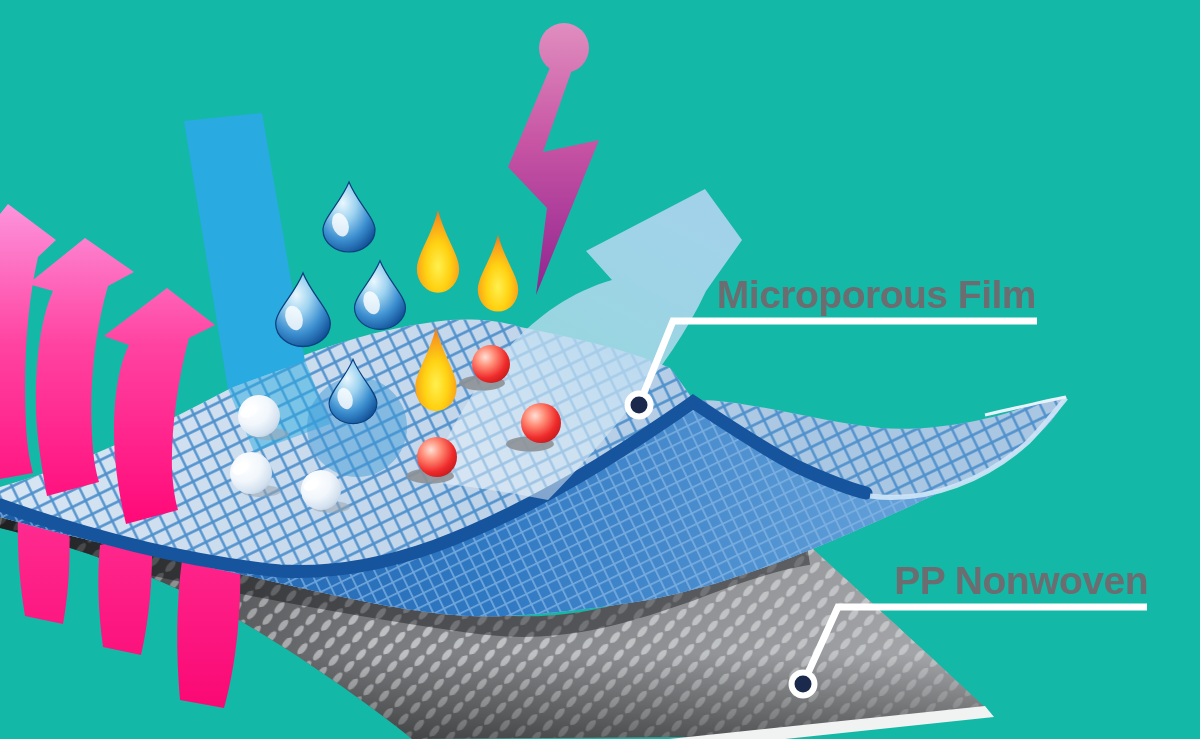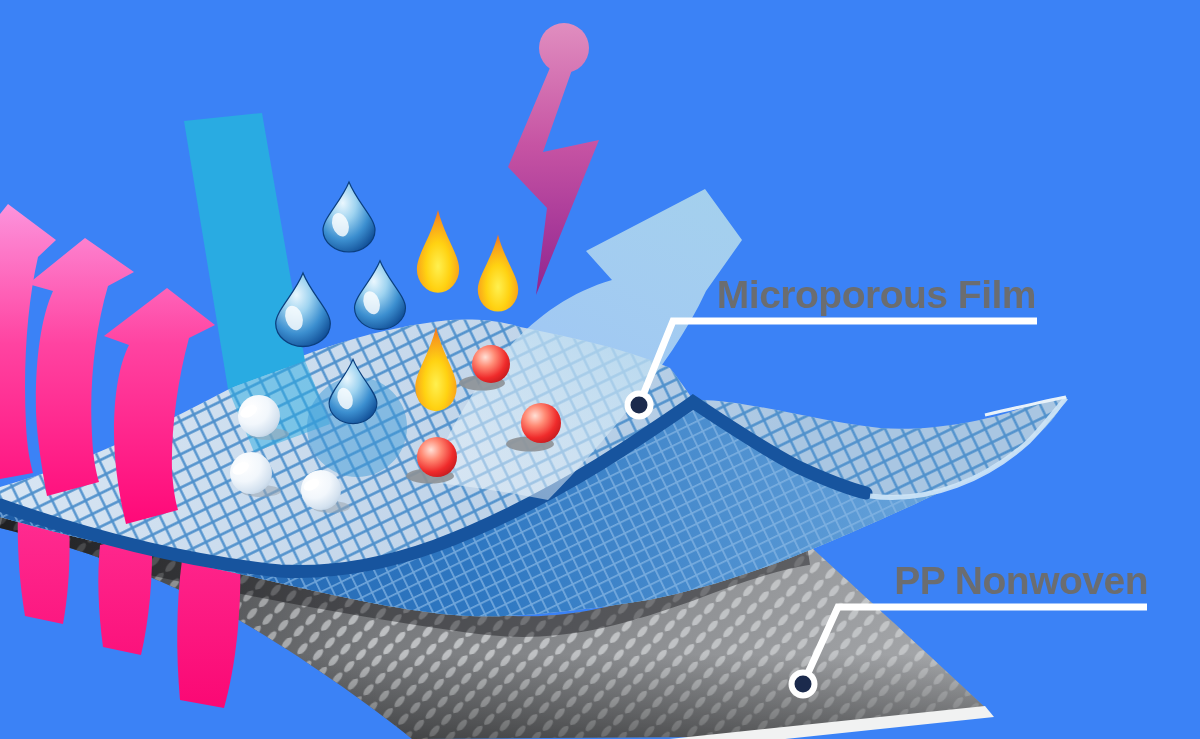--- a/index.html
+++ b/index.html
@@ -1,16 +1,16 @@
 <!DOCTYPE html>
 <html><head>
 <meta charset="utf-8">
 <style>
   html,body{margin:0;padding:0;background:#000;}
-  #stage{position:relative;width:1200px;height:739px;background:#3b82f6;overflow:hidden;}
+  #stage{position:relative;width:1200px;height:739px;background:#14b8a6;overflow:hidden;}
   svg{display:block;}
   text.layer-label{font-family:"Liberation Sans","DejaVu Sans",sans-serif;font-weight:bold;font-size:39px;letter-spacing:-0.5px;}
 </style>
 </head>
 <body>
 
 <div id="stage">
 <svg width="1200" height="739" viewBox="0 0 1200 739">
   <defs>
 

